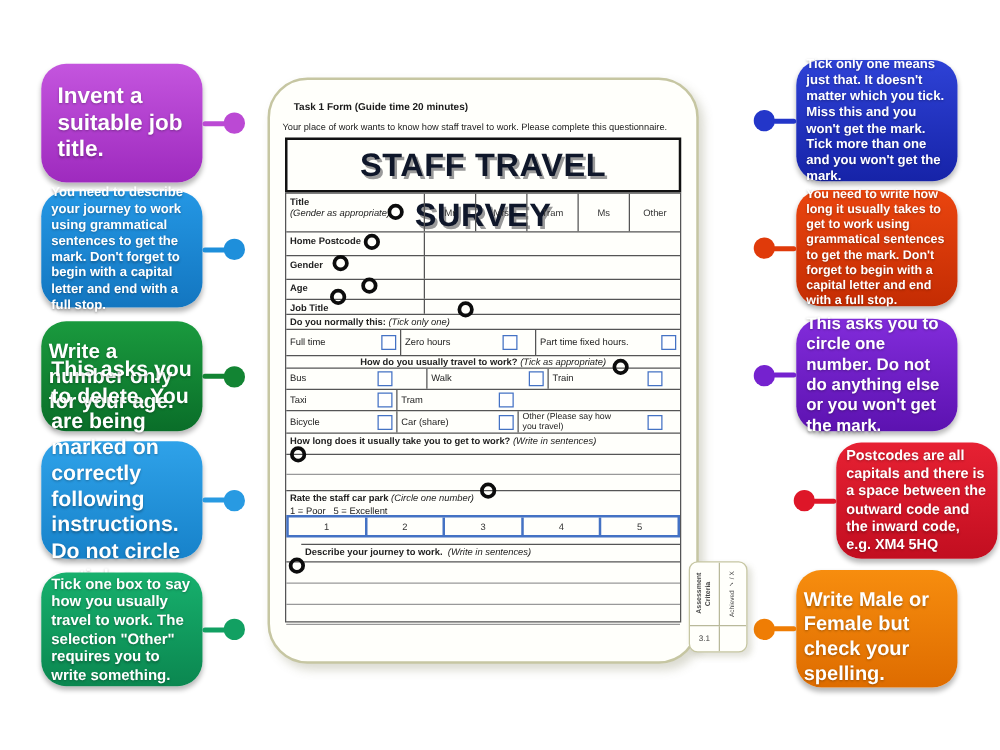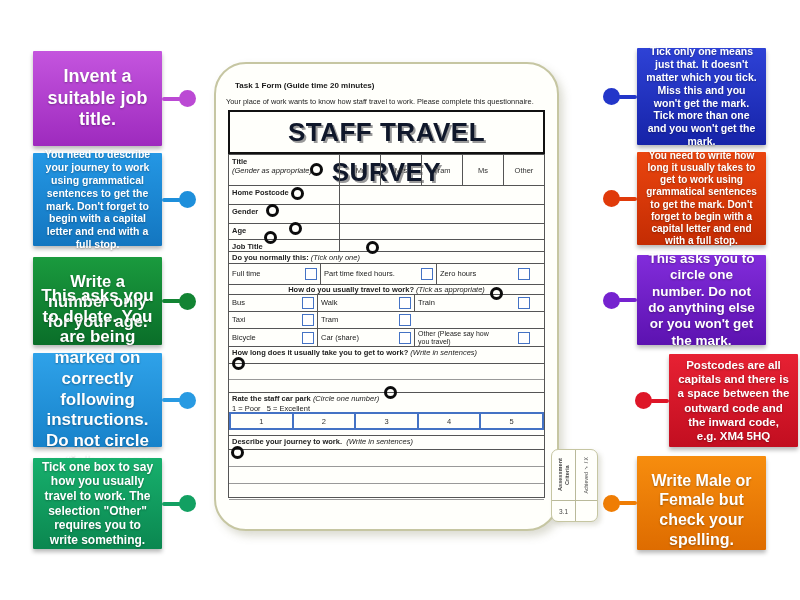--- a/index.html
+++ b/index.html
@@ -1,21 +1,21 @@
 <!DOCTYPE html>
 <html><head>
 <meta charset="utf-8">
 <style>
   html,body{margin:0;padding:0;background:#ffffff;}
   .stage{position:relative;width:800px;height:600px;background:#ffffff;overflow:hidden;
          font-family:"Liberation Sans",sans-serif;}
 
   
-  .card{position:absolute;width:129px;border-radius:1px;display:flex;align-items:center;justify-content:center;
-        text-align:center;color:#ffffff;font-weight:700;line-height:1.22;
+  .card{position:absolute;width:129px;border-radius:20px;display:flex;align-items:center;justify-content:center;
+        color:#ffffff;font-weight:700;line-height:1.22;
         background:linear-gradient(180deg,var(--g1),var(--g2));
         box-shadow:0 3px 4px rgba(0,0,0,.28);cursor:move;}
   .card .card-text{display:block;padding:4px 8px;text-shadow:0 1px 2px rgba(0,0,0,.3);}
   .card.left{left:33px;} .card.right{left:637px;}
   .stub{position:absolute;height:4px;width:19px;border-radius:2px;background:var(--dot);top:calc(50% - 2px);}
   .dot{position:absolute;width:17px;height:17px;border-radius:50%;background:var(--dot);top:calc(50% - 8.5px);}
   .card.left  .stub{right:-19px;} .card.left  .dot{right:-34px;}
   .card.right .stub{left:-19px;}  .card.right .dot{left:-34px;}
   .cl0{--g1:#c455de;--g2:#9e2abe;--dot:#bb49d4;}
   .cl1{--g1:#2497e4;--g2:#1376c0;--dot:#1e8fdb;}
@@ -48,21 +48,21 @@
   .ftable{position:absolute;left:12px;top:90px;width:317px;border:1px solid #555;
           font-size:7.5px;color:#222;box-sizing:border-box;}
   .row{display:flex;box-sizing:border-box;align-items:stretch;}
   .row + .row{border-top:1px solid #555;}
   .cell{box-sizing:border-box;}
   .b{font-weight:700;} .i{font-style:italic;font-weight:400;}
   .lab{width:110px;flex:0 0 110px;padding:2px 0 0 3px;}
   .rest{flex:1;border-left:1px solid #555;}
   .opt{flex:1;border-left:1px solid #555;display:flex;align-items:center;justify-content:center;color:#333;}
   .h30{height:30px;} .h19{height:19px;} .h16{height:16px;} .h12{height:12px;} .h21{height:21px;}
-  .h10{height:10px;} .h17{height:17px;} .h18{height:18px;} .h14{height:14px;}
+  .h10{height:10px;} .h17{height:17px;} .h18{height:18px;} .h14{height:14px;margin-left:12px;}
   .pad{padding:1px 0 0 3px;display:block;}
   .center{justify-content:center;align-items:center;text-align:center;display:flex;}
   .wg{display:flex;align-items:center;box-sizing:border-box;padding-left:3px;}
   .bl{border-left:1px solid #555;}
   .grow{flex:1;}
   .cb{width:12px;height:12px;box-sizing:border-box;border:1.5px solid #4472c4;background:#fff;
       margin-left:auto;margin-right:3px;flex:0 0 12px;}
   .cb.inset{margin-right:14px;}
   .wl{padding-right:2px;line-height:1.05;}
   .wline{border-bottom:1px solid #999;}
@@ -181,39 +181,39 @@
       </div>
 
       <div class="row h12 pad">
         <span class="b">Do you normally this:</span>&nbsp;<span class="i">(Tick only one)</span>
       </div>
       <div class="row h21">
         <div class="wg" style="width:91px;flex:0 0 91px;">
           <span class="wl">Full time</span>
           <span class="cb"></span>
         </div>
+        <div class="wg bl grow">
+          <span class="wl">Zero hours</span>
+          <span class="cb inset"></span>
+        </div>
         <div class="wg bl" style="width:116px;flex:0 0 116px;">
           <span class="wl">Part time fixed hours.</span>
           <span class="cb"></span>
         </div>
-        <div class="wg bl grow">
-          <span class="wl">Zero hours</span>
-          <span class="cb inset"></span>
-        </div>
       </div>
 
       <div class="row h10 center">
         <span class="b">How do you usually travel to work?</span>&nbsp;<span class="i">(Tick as appropriate)</span>
       </div>
       <div class="row h17">
         <div class="wg" style="width:88px;flex:0 0 88px;">
             <span class="wl">Bus</span>
             <span class="cb"></span>
           </div>
-        <div class="wg bl" style="width:97px;flex:0 0 97px;">
+        <div class="wg bl" style="width:97px;flex:0 0 97px;margin-left:24px;">
             <span class="wl">Walk</span>
             <span class="cb"></span>
           </div>
         <div class="wg bl grow">
             <span class="wl">Train</span>
             <span class="cb inset"></span>
           </div>
       </div>
       <div class="row h17">
         <div class="wg" style="width:88px;flex:0 0 88px;">

